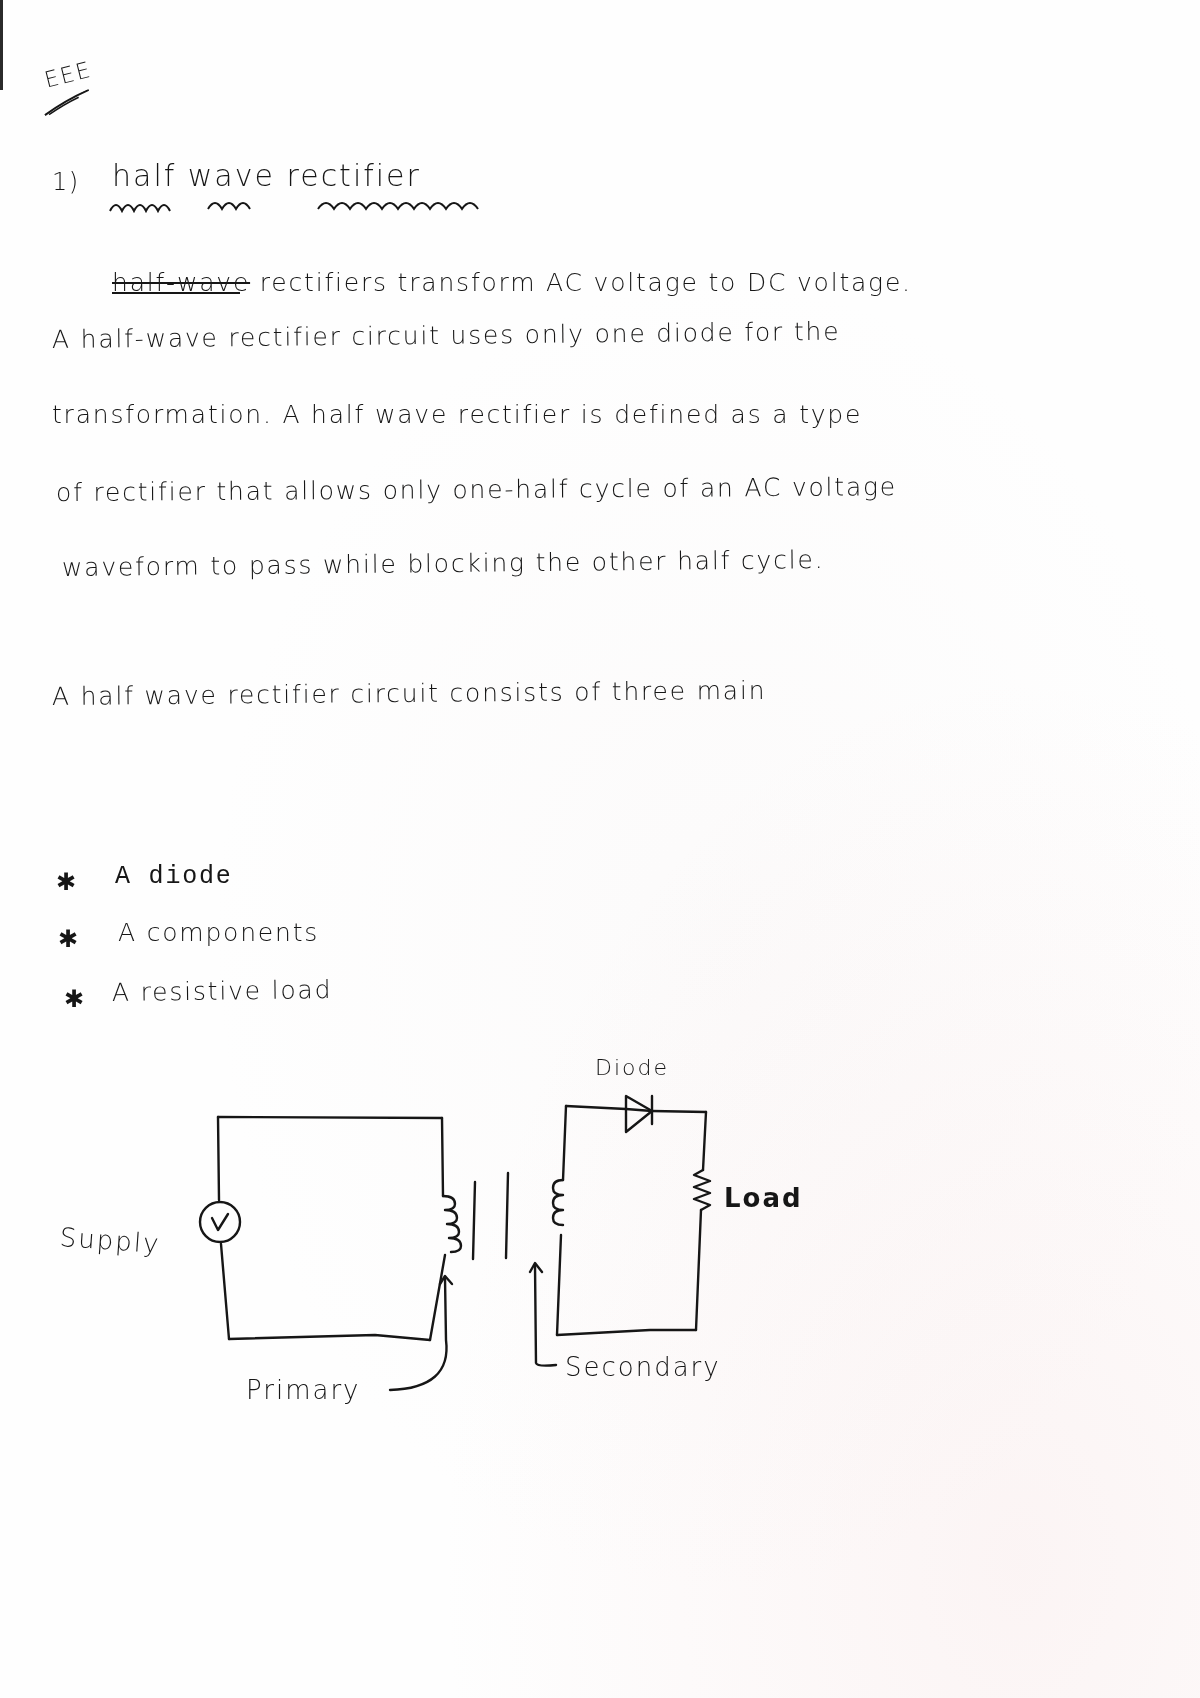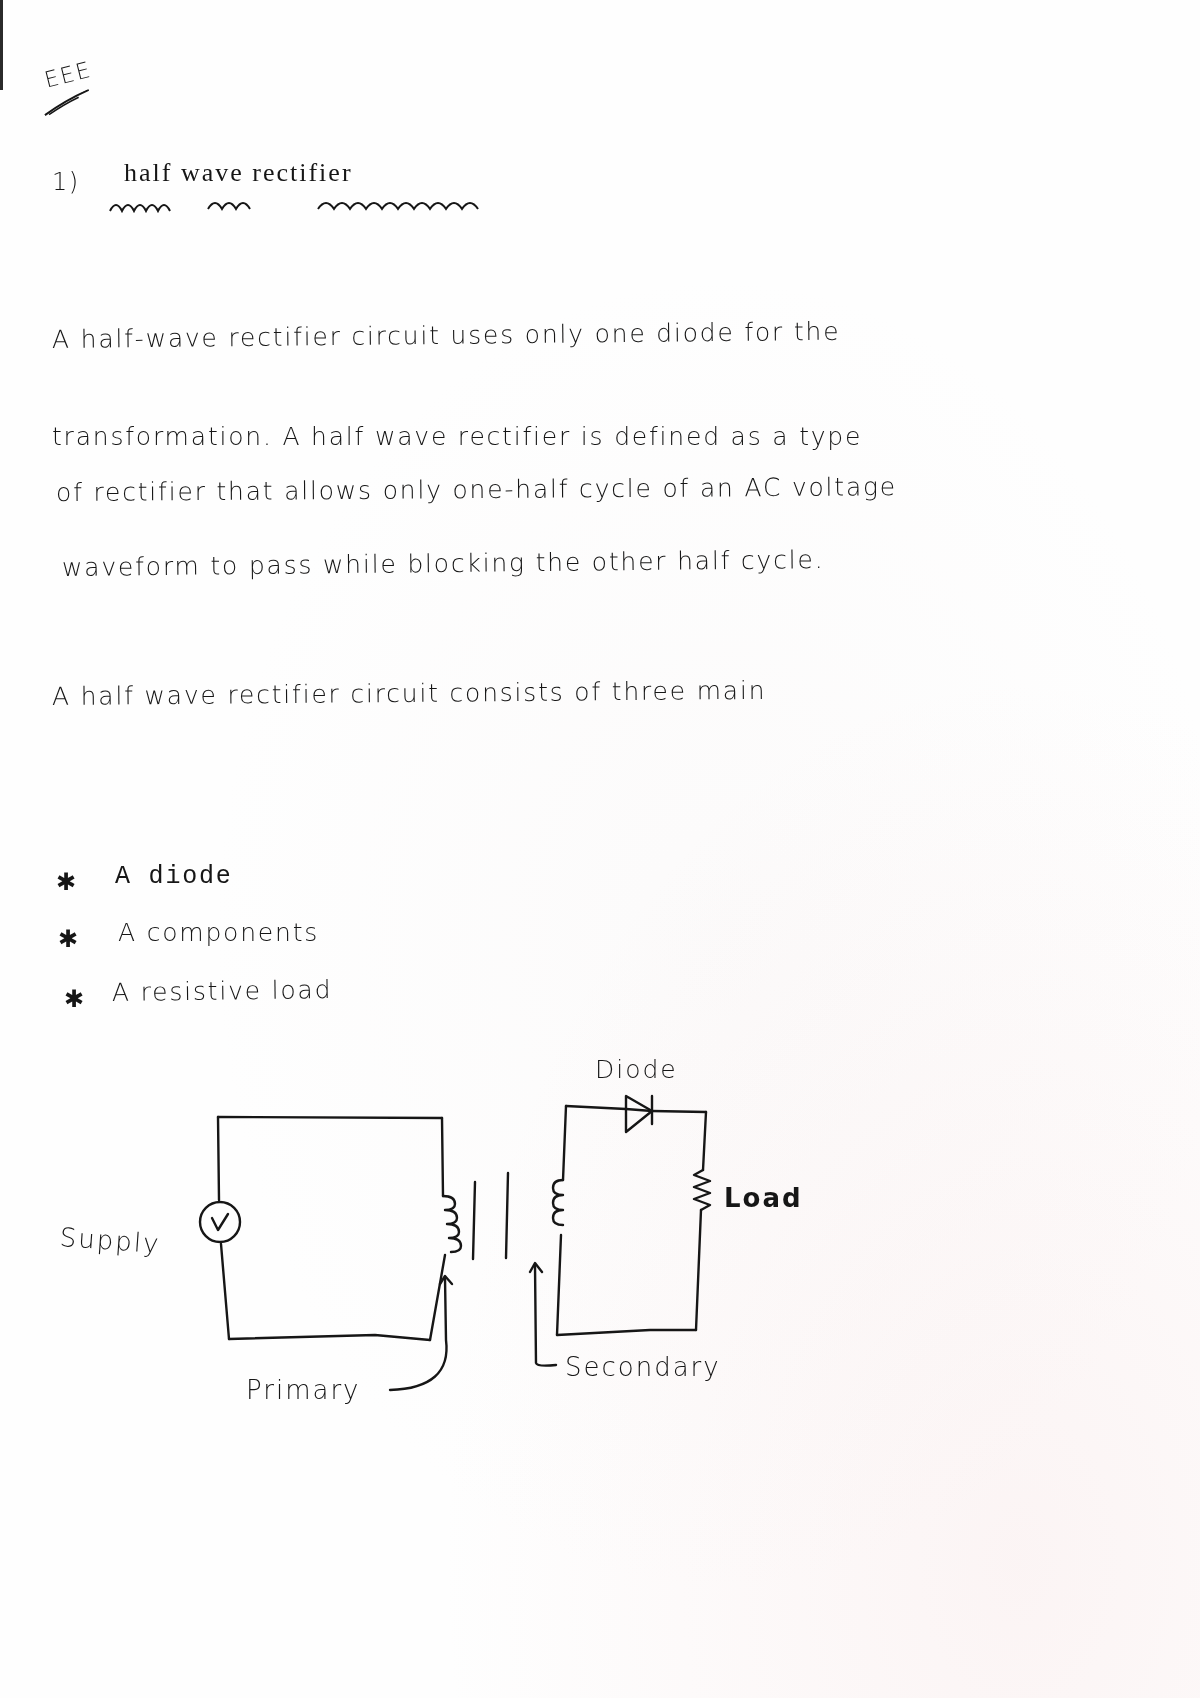--- a/index.html
+++ b/index.html
@@ -49,24 +49,23 @@
       position: absolute;
       left: 40px; top: 98px;
       width: 54px; height: 10px;
       transform: rotate(-22deg);
     }
     .heading-num {
       left: 52px; top: 168px;
       font-size: 24px;
     }
     .heading-text {
-      left: 124px; top: 158px;
-      font-size: 26px;
+      left: 112px; top: 158px;
+      font-size: 30px;
       letter-spacing: 2px;
-      font-family: Liberation Serif, serif;
     }
     .heading-squiggle {
       position: absolute;
       left: 108px; top: 193px;
       width: 390px; height: 22px;
     }
     .line {
       font-size: 25px;
       letter-spacing: 1.8px;
     }
@@ -107,22 +106,26 @@
   </svg>
 
   <div class="hw heading-num">1)</div>
   <div class="hw heading-text">half wave rectifier</div>
   <svg class="heading-squiggle" viewBox="0 0 390 22">
     <path d="M2 18 q 6 -12 12 0 q 6 -12 12 0 q 6 -12 12 0 q 6 -12 12 0 q 6 -12 12 0" stroke="#161616" stroke-width="2" fill="none"></path>
     <path d="M100 16 q 7 -12 14 0 q 7 -12 14 0 q 7 -12 14 0" stroke="#161616" stroke-width="2" fill="none"></path>
     <path d="M210 16 q 8 -12 16 0 q 8 -12 16 0 q 8 -12 16 0 q 8 -12 16 0 q 8 -12 16 0 q 8 -12 16 0 q 8 -12 16 0 q 8 -12 16 0 q 8 -12 16 0 q 8 -12 16 0" stroke="#161616" stroke-width="2" fill="none"></path>
   </svg>
 
+  <div class="hw line" style="left:112px; top:268px;">
+    <span class="strike">half-wave</span>
+    <span>rectifiers transform AC voltage to DC voltage.</span>
+  </div>
   <div class="hw line" style="left:52px; top:325px; transform: rotate(-0.6deg);">A half-wave rectifier circuit uses only one diode for the</div>
-  <div class="hw line" style="left:52px; top:400px;margin-top:22px;">transformation. A half wave rectifier is defined as a type</div>
+  <div class="hw line" style="left:52px; top:400px;">transformation. A half wave rectifier is defined as a type</div>
   <div class="hw line" style="left:56px; top:478px; transform: rotate(-0.4deg);">of rectifier that allows only one-half cycle of an AC voltage</div>
   <div class="hw line" style="left:62px; top:553px; transform: rotate(-0.6deg);">waveform to pass while blocking the other half cycle.</div>
 
   <div class="hw line" style="left:52px; top:682px; transform: rotate(-0.5deg);">A half wave rectifier circuit consists of three main</div>
 
   <div>
     <div class="hw bullet-star" style="left:56px; top:868px;">✱</div>
     <div class="hw line" style="left:115px; top:862px;font-family:Liberation Mono, monospace;">A diode</div>
 
     <div class="hw bullet-star" style="left:58px; top:925px;">✱</div>
@@ -190,15 +193,15 @@
       <g>
         <path d="M535 1265 L536 1363 Q 537 1367 556 1365"></path>
         <path d="M530 1272 L535 1263 L542 1272"></path>
       </g>
     </g>
   </svg>
 
   <div class="hw label" style="left:60px; top:1222px; transform: rotate(4deg);">Supply</div>
   <div class="hw label" style="left:246px; top:1375px;text-align:right;">Primary</div>
   <div class="hw label" style="left:565px; top:1352px;">Secondary</div>
-  <div class="hw label" style="left:595px; top:1055px; font-size:25px;">Diode</div>
+  <div class="hw label" style="left:595px; top:1055px; font-size:22px;">Diode</div>
   <div class="hw label" style="left:724px; top:1183px;font-weight:bold;">Load</div>
 </div>
 
 </body></html>

